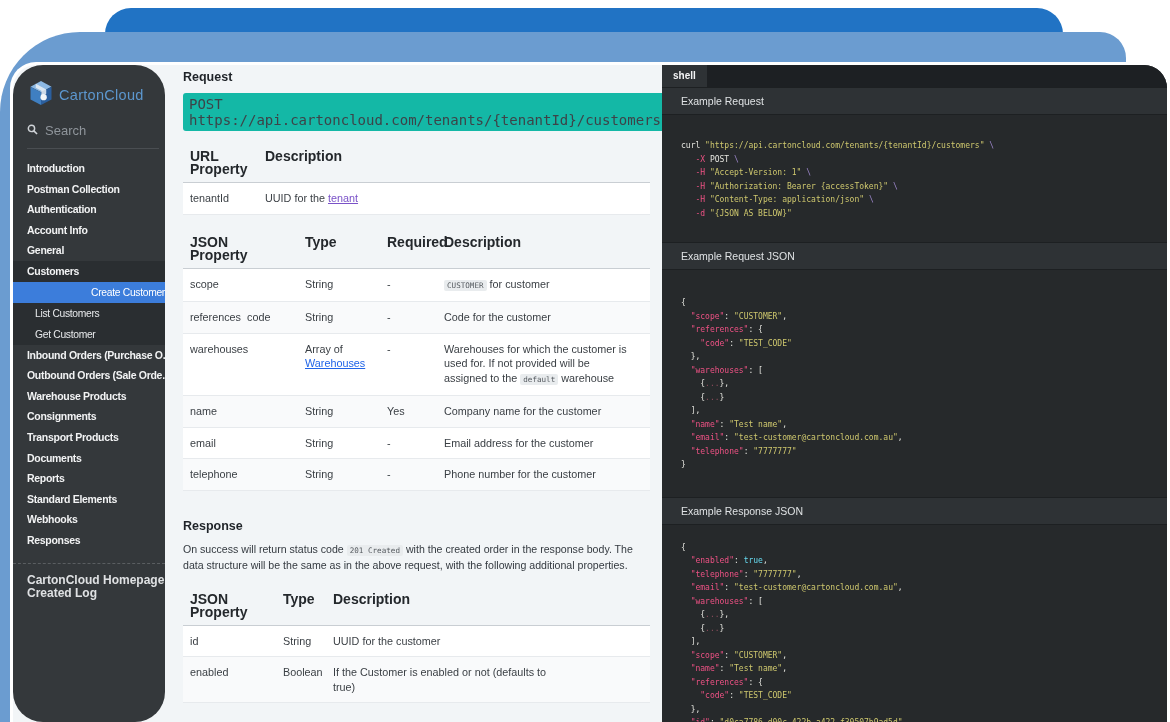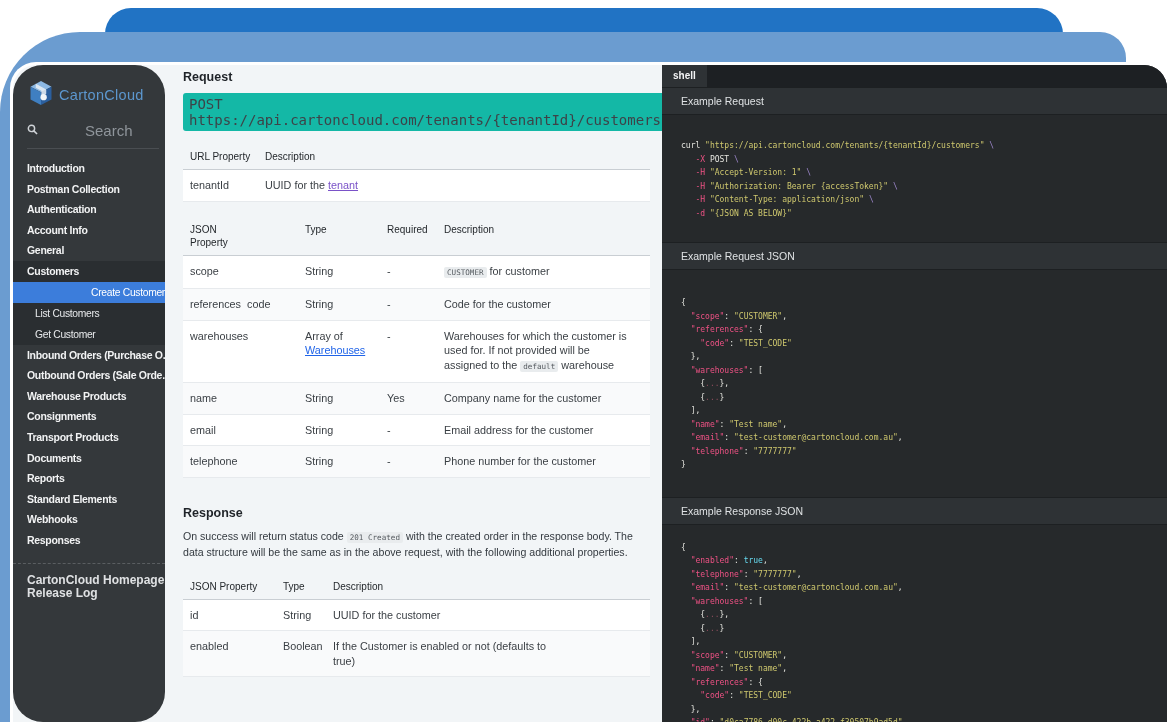--- a/index.html
+++ b/index.html
@@ -17,41 +17,41 @@
   .window-inner { width:1154px; height:657px; border-radius:23px 23px 0 0; overflow:hidden;
                   display:flex; background:#f2f5f7; }
 
   
   .sidebar { width:152px; min-width:152px; background:#34383b; color:#f2f3f4; overflow:hidden;border-radius:30px; }
   .logo { display:flex; align-items:center; gap:6px; margin:14px 0 0 16px; height:32px; }
   .logo-text { font-size:14.5px; color:#5c97cf; letter-spacing:.3px; }
   .search-row { display:flex; align-items:center; gap:7px; margin:10px 6px 0 14px; padding-bottom:9px;
                 border-bottom:1px solid #4a4e52; }
   .search-input { background:transparent; border:none; outline:none; color:#e6e8ea; width:100px;
-                  font-size:15px; font-family:"Liberation Sans",sans-serif;margin-left:40px; }
+                  font-size:13px; font-family:"Liberation Sans",sans-serif; }
   .search-input::placeholder { color:#8f959b; }
   .nav { margin-top:9px; }
   .nav-item { height:20.6px; line-height:20.6px; padding-left:14px; font-size:10.5px; font-weight:700;
               letter-spacing:-.3px; color:#f2f3f4; white-space:nowrap; overflow:hidden; cursor:pointer; }
   .nav-item.in-section { background:#2a2e31; }
   .nav-item.sub { padding-left:22px; font-weight:400; font-size:10.3px; color:#e8eaec; background:#2a2e31; height:21px; line-height:21px; }
   .nav-item.sub.active { background:#3c7ddb; color:#fff;text-align:right; }
   .sidebar-divider { border-top:1px dashed #5a5e61; margin:12px 0 10px 0; }
   .side-footer-link { padding-left:14px; font-size:12px; font-weight:700; color:#dfe1e3;
                       line-height:13.5px; cursor:pointer; white-space:nowrap; }
 
   
   .main { width:497px; min-width:497px; background:#f2f5f7; padding:5px 12px 0 18px; overflow:hidden;
           color:#383e44; }
   .doc-h { font-size:12.5px; font-weight:700; color:#1f2328; }
   .endpoint-pill { display:inline-block; margin-top:9px; background:#14b8a6; border-radius:3px;
                    padding:3px 6px; font-family:"DejaVu Sans Mono",monospace; font-size:14px; color:#3d4348; }
   .doc-table { margin-top:14px; }
   .t-head { display:flex; border-bottom:1px solid #c9ced3; }
-  .t-head .th { font-size:10px; font-weight:400; color:#24282c; padding:5px 8px 6px 0; line-height:13px; }
+  .t-head .th { font-size:14px; font-weight:700; color:#24282c; padding:5px 8px 6px 0; line-height:13px; }
   .t-row { display:flex; background:#fff; border-bottom:1px solid #e7eaed; }
   .t-row:nth-child(odd) { background:#f8fafb; } 
   .t-rows .t-row:nth-child(odd) { background:#fff; }
   .t-rows .t-row:nth-child(even) { background:#f9fafb; }
   .t-row .td { font-size:10.8px; color:#3a3f44; padding:8px 8px 8px 0; line-height:14.5px; }
   .first-pad .th:first-child, .first-pad .td:first-child { padding-left:7px; }
   .c-t {}
   .c-c { font-family:"DejaVu Sans Mono",monospace; font-size:7.6px; background:#e9ecee; color:#565b60;
          padding:1px 3px; border-radius:2px; }
   .c-lp { color:#7a52c8; text-decoration:underline; cursor:pointer; }
@@ -131,21 +131,21 @@
             <div class="nav-item">Documents</div>
             <div class="nav-item">Reports</div>
             <div class="nav-item">Standard Elements</div>
             <div class="nav-item">Webhooks</div>
             <div class="nav-item">Responses</div>
           </div>
 
         <div class="sidebar-divider"></div>
         <div>
             <div class="side-footer-link">CartonCloud Homepage</div>
-            <div class="side-footer-link">Release Log</div>
+            <div class="side-footer-link">Created Log</div>
           </div>
       </div>
 
       <div class="main">
         <div class="doc-h">Request</div>
         <div class="endpoint-pill">POST https://api.cartoncloud.com/tenants/{tenantId}/customers</div>
 
         <div class="doc-table first-pad">
             <div class="t-head">
               <div class="th" style="width: 82px;">URL Property</div>

